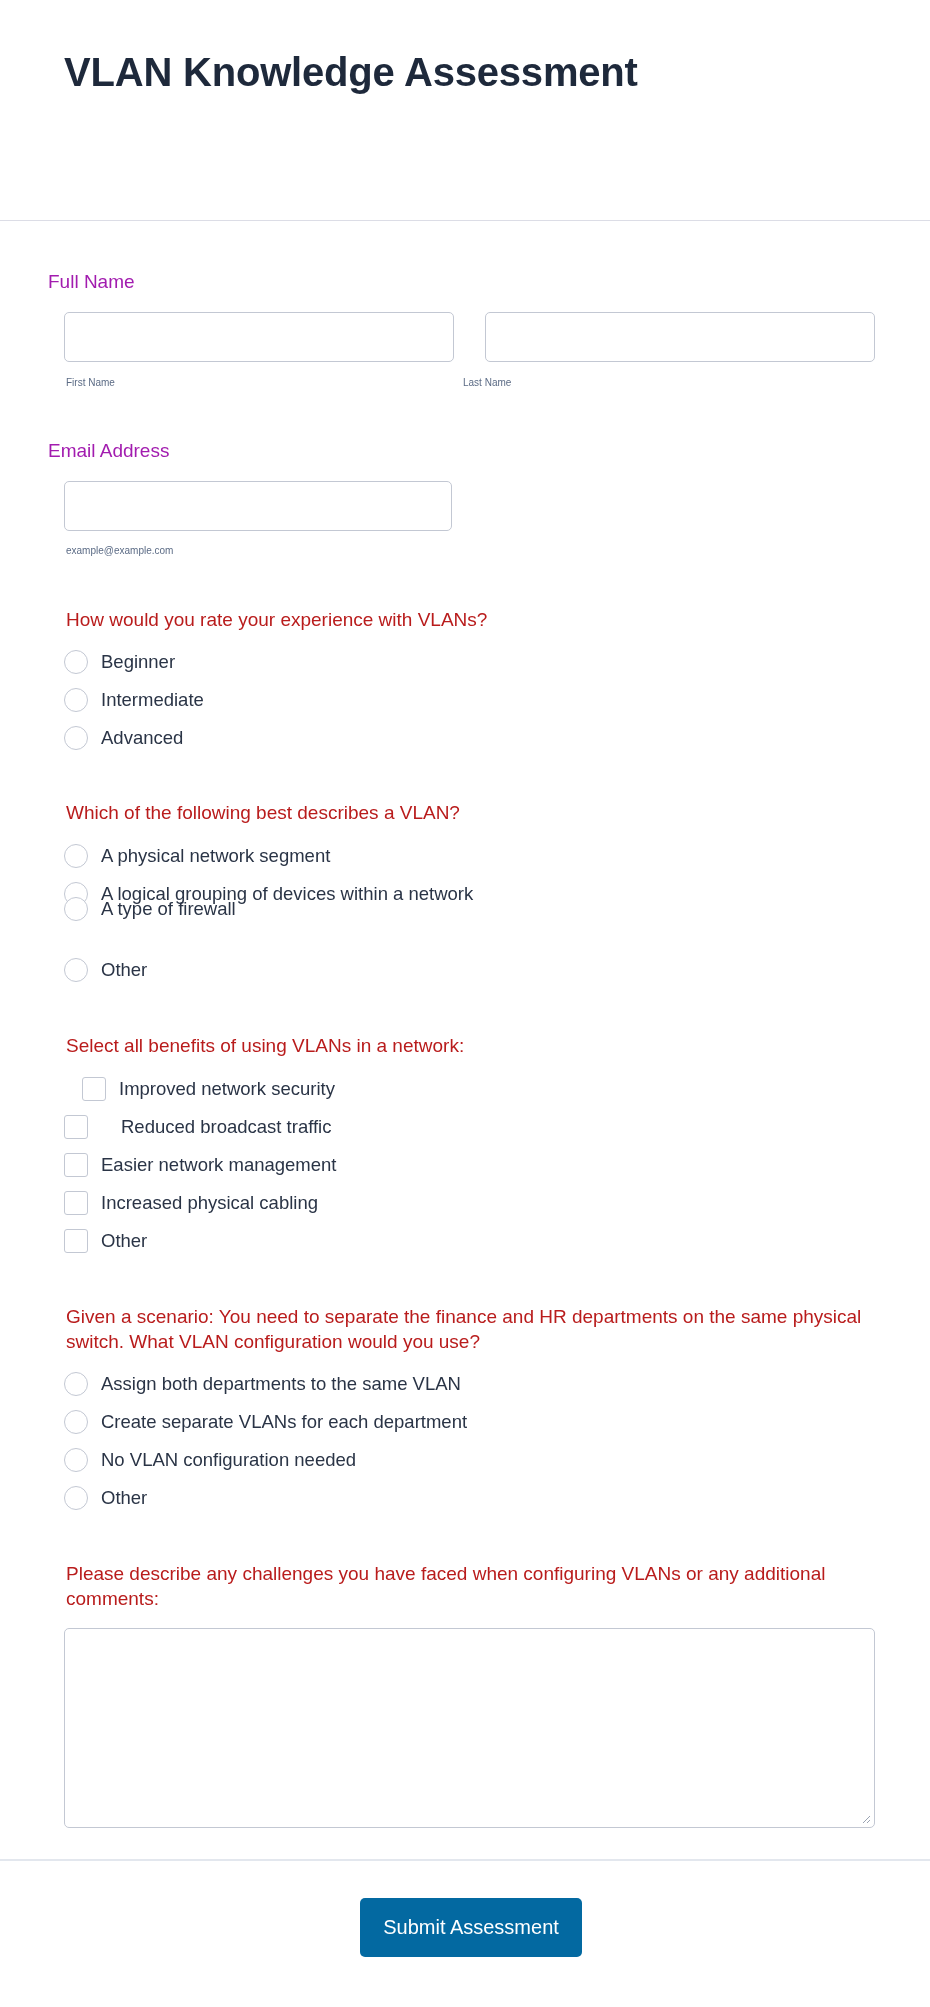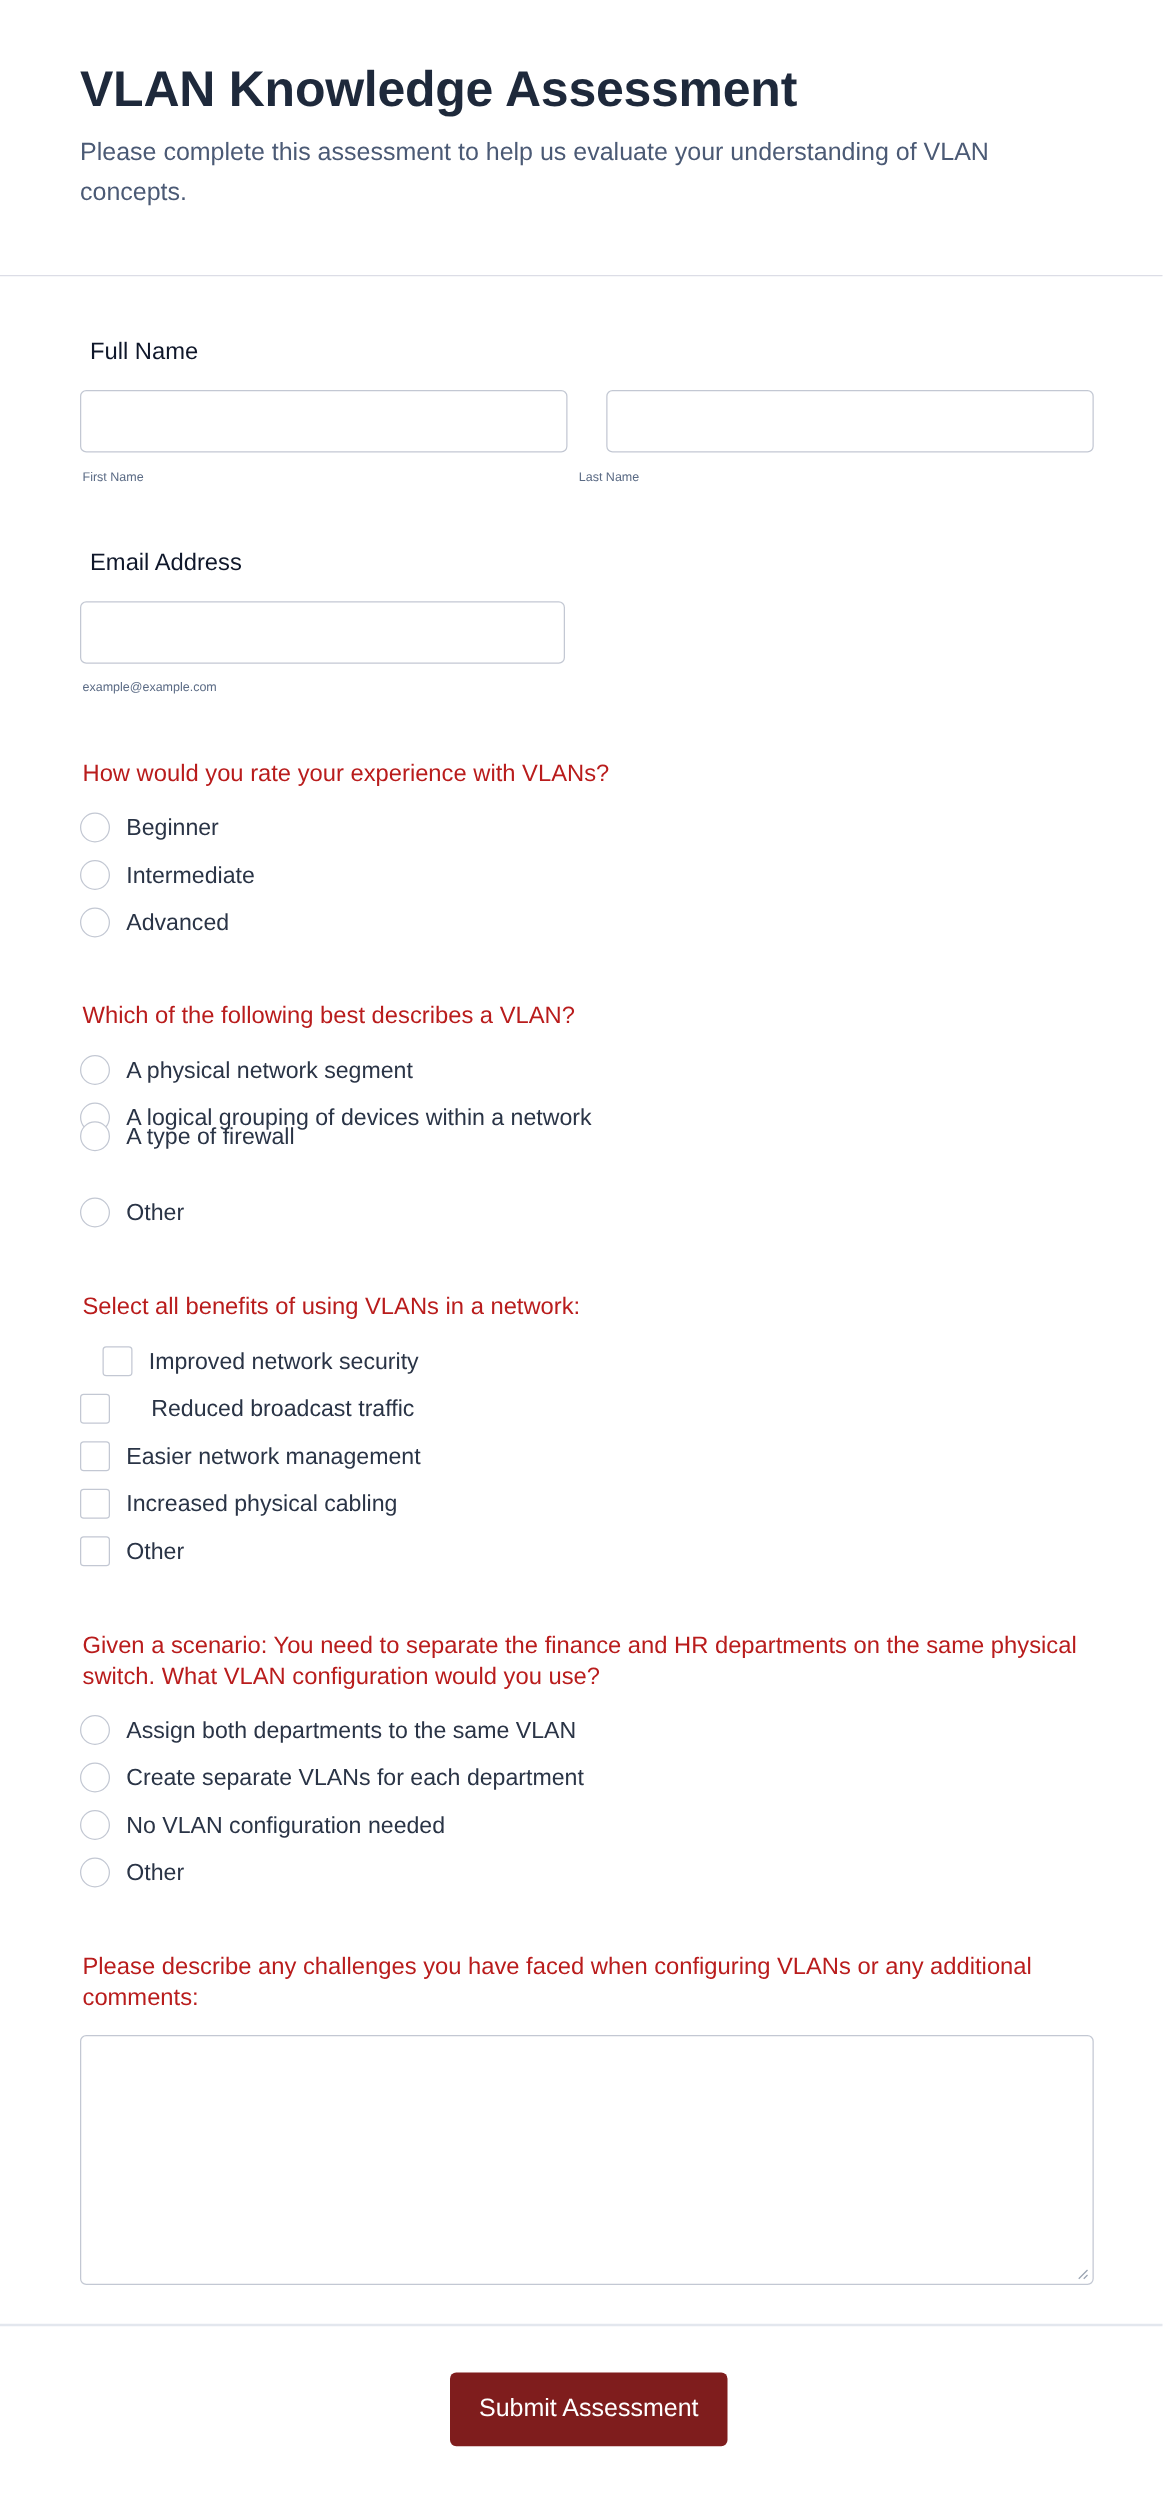--- a/index.html
+++ b/index.html
@@ -3,44 +3,43 @@
 <meta charset="utf-8">
 <style>
   * { box-sizing: border-box; margin: 0; padding: 0; }
   html, body { width: 930px; height: 2007px; background: #ffffff; }
   body { font-family: "Liberation Sans", "DejaVu Sans", sans-serif; color: #1e293b; position: relative; overflow: hidden; }
 
   .header { position: absolute; left: 0; top: 0; width: 930px; height: 221px; border-bottom: 1.5px solid #dcdde6; }
   .title { position: absolute; left: 64px; top: 50px; font-size: 40px; font-weight: 700; color: #1e293b; letter-spacing: -0.2px; white-space: nowrap; }
   .subtitle { position: absolute; left: 64px; top: 106px; width: 800px; font-size: 20px; line-height: 32px; color: #4b5a75; }
 
-  .label { position: absolute; left: 72px; font-size: 19px; color: #0f172a; white-space: nowrap; }
+  .label { position: absolute; left: 48px; font-size: 19px; color: #a21caf; white-space: nowrap; }
   .sublabel { position: absolute; font-size: 10px; color: #5b6b85; white-space: nowrap; }
 
   .input { position: absolute; height: 50px; border: 1.5px solid #c3c8d3; border-radius: 5px; background: #fff; }
 
   .q-title { position: absolute; left: 66px; width: 820px; font-size: 19px; line-height: 25px; color: #b91c1c; }
 
   .option { position: absolute; left: 64px; height: 26px; display: flex; align-items: center; cursor: pointer; }
   .radio { width: 24px; height: 24px; border: 1.5px solid #c3c8d3; border-radius: 50%; background: #fff; flex: none; }
   .checkbox { width: 24px; height: 24px; border: 1.5px solid #c3c8d3; border-radius: 3px; background: #fff; flex: none; }
   .opt-label { margin-left: 13px; font-size: 18.5px; color: #2a3446; white-space: nowrap; }
 
   .textarea { position: absolute; left: 64px; top: 1628px; width: 811px; height: 200px; border: 1.5px solid #c3c8d3; border-radius: 5px; background: #fff; }
   .resize { position: absolute; right: 3px; bottom: 3px; width: 10px; height: 10px; }
 
   .footer-divider { position: absolute; left: 0; top: 1859px; width: 930px; height: 1.5px; background: #e3e7ee; }
-  .submit { position: absolute; left: 360px; top: 1898px; width: 222px; height: 59px; background: #7f1d1d; border-radius: 5px; color: #fff; font-size: 20px; display: flex; align-items: center; justify-content: center; border: none; cursor: pointer; font-family: "Liberation Sans", "DejaVu Sans", sans-serif; }
+  .submit { position: absolute; left: 360px; top: 1898px; width: 222px; height: 59px; background: #0369a1; border-radius: 5px; color: #fff; font-size: 20px; display: flex; align-items: center; justify-content: center; border: none; cursor: pointer; font-family: "Liberation Sans", "DejaVu Sans", sans-serif; }
 </style>
 </head>
 <body>
 
 <div class="header">
   <h1 class="title">VLAN Knowledge Assessment</h1>
-  <p class="subtitle">Please complete this assessment to help us evaluate your understanding of VLAN concepts.</p>
 </div>
 
 <div class="label" style="top:271px;">Full Name</div>
 <input class="input" style="left: 64px; top: 312px; width: 390px;" type="text" value="">
 <div class="sublabel" style="left:66px; top:377px;">First Name</div>
 <input class="input" style="left: 485px; top: 312px; width: 390px;" type="text" value="">
 <div class="sublabel" style="left:463px; top:377px;text-align:right;">Last Name</div>
 
 <div class="label" style="top:440px;">Email Address</div>
 <input class="input" style="left: 64px; top: 481px; width: 388px;" type="email" value="">

